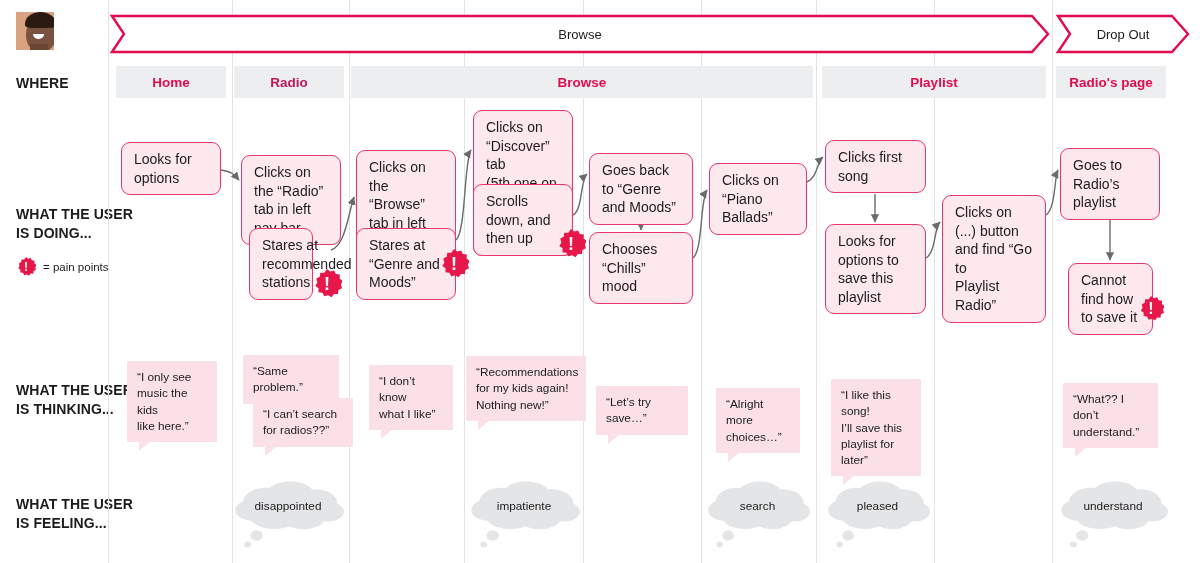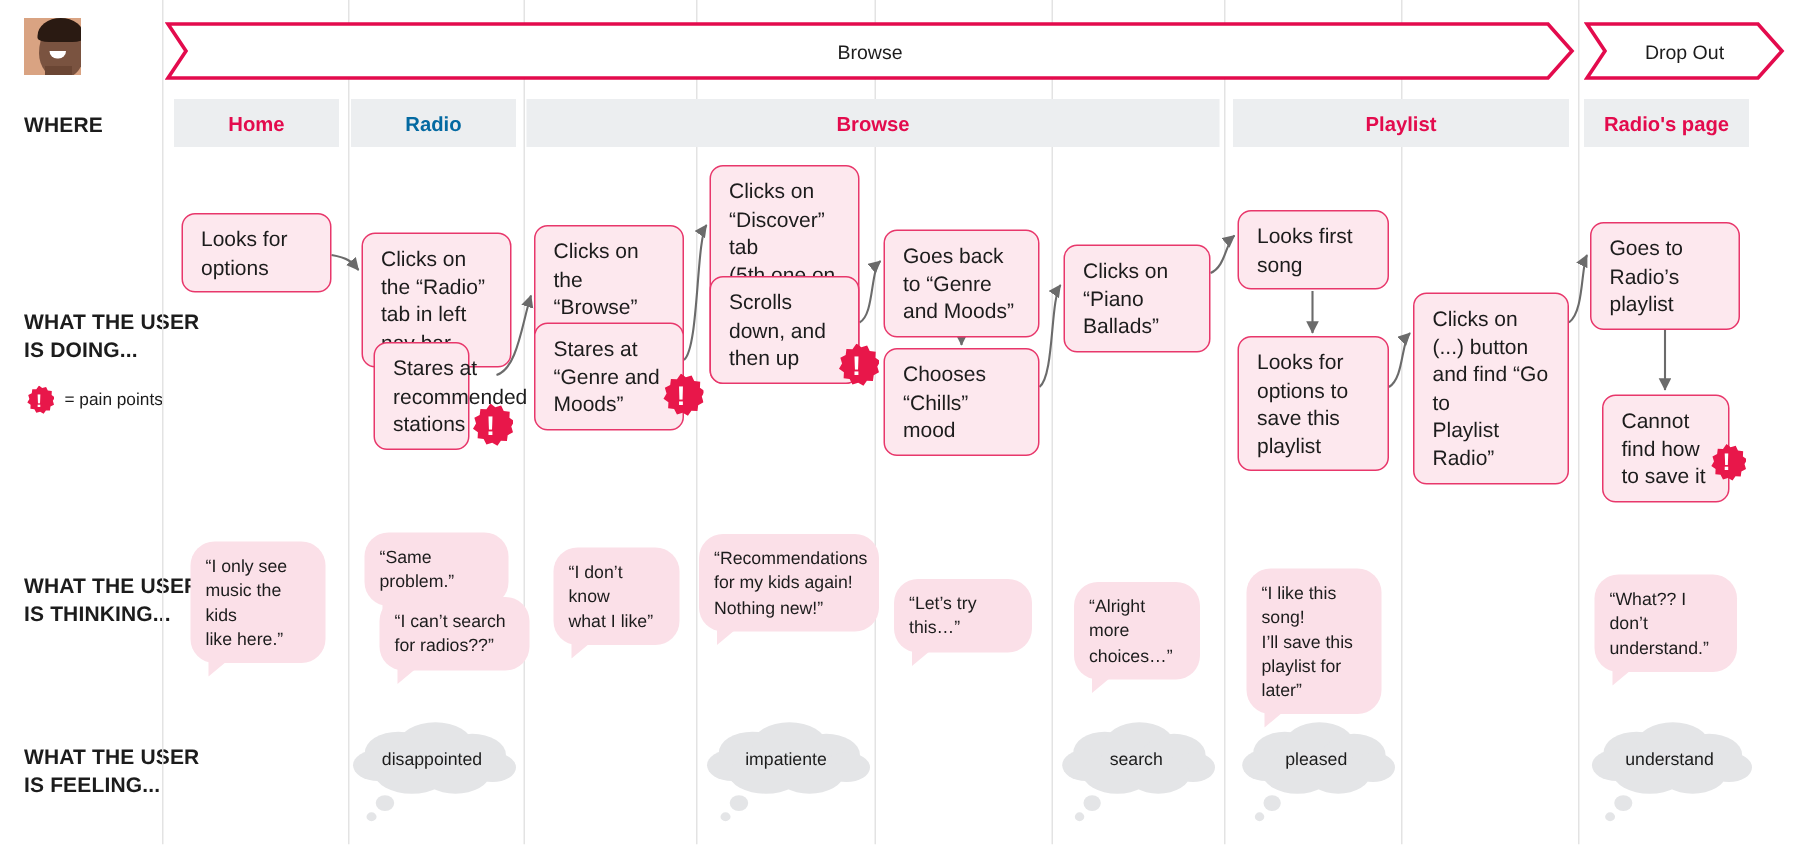--- a/index.html
+++ b/index.html
@@ -87,21 +87,21 @@
     display:flex; align-items:center;
     padding:7px 12px;
     font-size:14px; line-height:1.33; color:#1c1c1c;
     white-space:pre-line;
   }
 
   
   .bubble {
     position:absolute;
     background:#fbe0e8;
-    border-radius:16px;
+    border-radius:1px;
     display:flex; align-items:center;
     padding:8px 10px;
     font-size:11.8px; line-height:1.38; color:#1c1c1c;
     white-space:pre-line;
   }
   .bubble::after {
     content:""; position:absolute; bottom:-9px; width:0; height:0;
     border-style:solid;
   }
   .bubble.tail-left::after {
@@ -173,21 +173,21 @@
       </div>
       <div class="banner-wrap" style="left: 1056px; top: 14px; width: 134px; height: 40px;">
         <svg class="chev-svg" width="134" height="40">
           <path d="M2,2 L116,2 L132,20 L116,38 L2,38 L14,20 Z" fill="#ffffff" stroke="#e30b4d" stroke-width="2.4" stroke-linejoin="miter"></path>
         </svg>
         <div class="chev-label">Drop Out</div>
       </div>
     </div>
   <div id="where-row">
       <div class="where-chip" style="left: 116px; top: 66px; width: 110px; background: rgb(236, 238, 240); color: rgb(227, 11, 77);">Home</div>
-      <div class="where-chip" style="left: 234px; top: 66px; width: 110px; background: rgb(236, 238, 240); color: #0369a1;">Radio</div>
+      <div class="where-chip" style="left: 234px; top: 66px; width: 110px; background: rgb(236, 238, 240); color: #be185d;">Radio</div>
       <div class="where-chip" style="left: 351px; top: 66px; width: 462px; background: rgb(236, 238, 240); color: rgb(227, 11, 77);">Browse</div>
       <div class="where-chip" style="left: 822px; top: 66px; width: 224px; background: rgb(236, 238, 240); color: rgb(227, 11, 77);">Playlist</div>
       <div class="where-chip" style="left: 1056px; top: 66px; width: 110px; background: rgb(236, 238, 240); color: rgb(227, 11, 77);">Radio's page</div>
     </div>
   <svg id="arrows" width="1200" height="563">
     <defs>
       <marker id="ah" markerWidth="7" markerHeight="7" refX="5.6" refY="3" orient="auto">
         <path d="M0,0 L6,3 L0,6 z" fill="#6b6b6b"></path>
       </marker>
     </defs>
@@ -212,36 +212,36 @@
       <div class="card" style="left: 121px; top: 142px; width: 100px; min-height: 52px; background: rgb(253, 232, 238); border-color: rgb(232, 55, 107);">Looks for options</div>
       <div class="card" style="left: 241px; top: 155px; width: 100px; min-height: 52px; background: rgb(253, 232, 238); border-color: rgb(232, 55, 107);">Clicks on the “Radio”
 tab in left nav bar</div>
       <div class="card" style="left: 249px; top: 228px; width: 64px; min-height: 52px; background: rgb(253, 232, 238); border-color: rgb(232, 55, 107);">Stares at
 recommended
 stations</div>
       <div class="burst big" style="left: 312px; top: 269px; background: rgb(232, 23, 74);">!</div>
       <div class="card" style="left: 356px; top: 150px; width: 100px; min-height: 56px; background: rgb(253, 232, 238); border-color: rgb(232, 55, 107);">Clicks on the
 “Browse” tab in left
 nav bar</div>
-      <div class="card" style="left: 356px; top: 215px; width: 100px; min-height: 45px; background: rgb(253, 232, 238); border-color: rgb(232, 55, 107);">Stares at “Genre and
+      <div class="card" style="left: 356px; top: 228px; width: 100px; min-height: 45px; background: rgb(253, 232, 238); border-color: rgb(232, 55, 107);">Stares at “Genre and
 Moods”</div>
       <div class="burst big" style="left: 439px; top: 249px; background: rgb(232, 23, 74);">!</div>
       <div class="card" style="left: 473px; top: 110px; width: 100px; min-height: 66px; background: rgb(253, 232, 238); border-color: rgb(232, 55, 107);">Clicks on “Discover”
 tab
 (5th one on the left of
 “Genre &amp; Moods”)</div>
       <div class="card" style="left: 473px; top: 184px; width: 100px; min-height: 56px; background: rgb(253, 232, 238); border-color: rgb(232, 55, 107);">Scrolls down, and
 then up</div>
       <div class="burst big" style="left: 556px; top: 229px; background: rgb(232, 23, 74);">!</div>
       <div class="card" style="left: 589px; top: 153px; width: 104px; min-height: 52px; background: rgb(253, 232, 238); border-color: rgb(232, 55, 107);">Goes back to “Genre
 and Moods”</div>
       <div class="card" style="left: 589px; top: 232px; width: 104px; min-height: 48px; background: rgb(253, 232, 238); border-color: rgb(232, 55, 107);">Chooses “Chills” mood</div>
       <div class="card" style="left: 709px; top: 163px; width: 98px; min-height: 44px; background: rgb(253, 232, 238); border-color: rgb(232, 55, 107);">Clicks on “Piano
 Ballads”</div>
-      <div class="card" style="left: 825px; top: 140px; width: 101px; min-height: 52px; background: rgb(253, 232, 238); border-color: rgb(232, 55, 107);">Looks first song</div>
+      <div class="card" style="left: 825px; top: 140px; width: 101px; min-height: 52px; background: rgb(253, 232, 238); border-color: rgb(232, 55, 107);">Clicks first song</div>
       <div class="card" style="left: 825px; top: 224px; width: 101px; min-height: 52px; background: rgb(253, 232, 238); border-color: rgb(232, 55, 107);">Looks for options to
 save this playlist</div>
       <div class="card" style="left: 942px; top: 195px; width: 104px; min-height: 56px; background: rgb(253, 232, 238); border-color: rgb(232, 55, 107);">Clicks on (...) button
 and find “Go to
 Playlist Radio”</div>
       <div class="card" style="left: 1060px; top: 148px; width: 100px; min-height: 55px; background: rgb(253, 232, 238); border-color: rgb(232, 55, 107);">Goes to Radio’s
 playlist</div>
       <div class="card" style="left: 1068px; top: 263px; width: 85px; min-height: 42px; background: rgb(253, 232, 238); border-color: rgb(232, 55, 107);">Cannot find how
 to save it</div>
       <div class="burst mid" style="left: 1138px; top: 296px; background: rgb(232, 23, 74);">!</div>
@@ -251,21 +251,21 @@
 music the kids
 like here.”</div>
       <div class="bubble tail-left" style="left: 243px; top: 355px; width: 96px; min-height: 38px; background: rgb(251, 224, 232);">“Same problem.”</div>
       <div class="bubble tail-left" style="left: 253px; top: 398px; width: 100px; min-height: 42px; background: rgb(251, 224, 232);">“I can’t search
 for radios??”</div>
       <div class="bubble tail-left" style="left: 369px; top: 365px; width: 84px; min-height: 42px; background: rgb(251, 224, 232);">“I don’t know
 what I like”</div>
       <div class="bubble tail-left" style="left: 466px; top: 356px; width: 120px; min-height: 55px; background: rgb(251, 224, 232);">“Recommendations
 for my kids again!
 Nothing new!”</div>
-      <div class="bubble tail-left" style="left: 596px; top: 386px; width: 92px; min-height: 32px; background: rgb(251, 224, 232);">“Let’s try this…”</div>
+      <div class="bubble tail-left" style="left: 596px; top: 386px; width: 92px; min-height: 32px; background: rgb(251, 224, 232);">“Let’s try save…”</div>
       <div class="bubble tail-left" style="left: 716px; top: 388px; width: 84px; min-height: 42px; background: rgb(251, 224, 232);">“Alright more
 choices…”</div>
       <div class="bubble tail-left" style="left: 831px; top: 379px; width: 90px; min-height: 55px; background: rgb(251, 224, 232);">“I like this song!
 I’ll save this
 playlist for later”</div>
       <div class="bubble tail-left" style="left: 1063px; top: 383px; width: 95px; min-height: 42px; background: rgb(251, 224, 232);">“What?? I don’t
 understand.”</div>
     </div>
   <div id="feelings">
       <div class="cloud-wrap" style="left: 232px; top: 478px; width: 112px; height: 70px;"><svg width="112" height="70">

